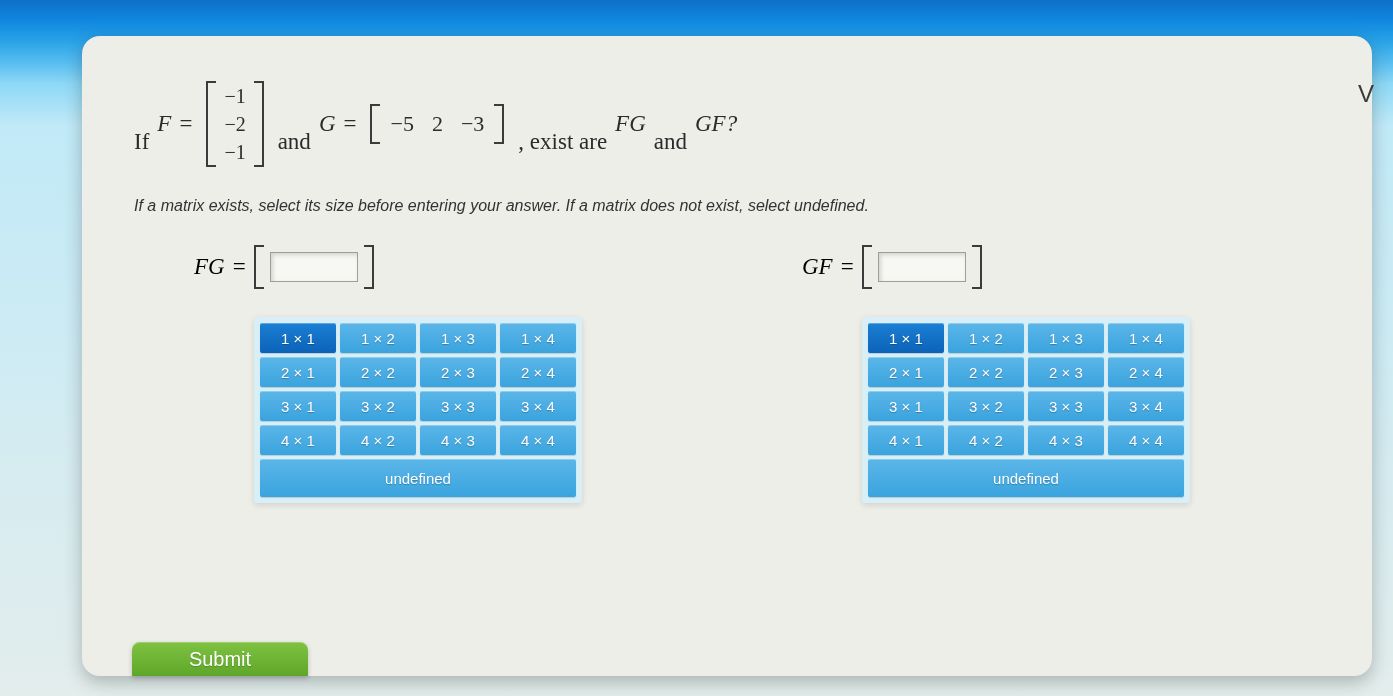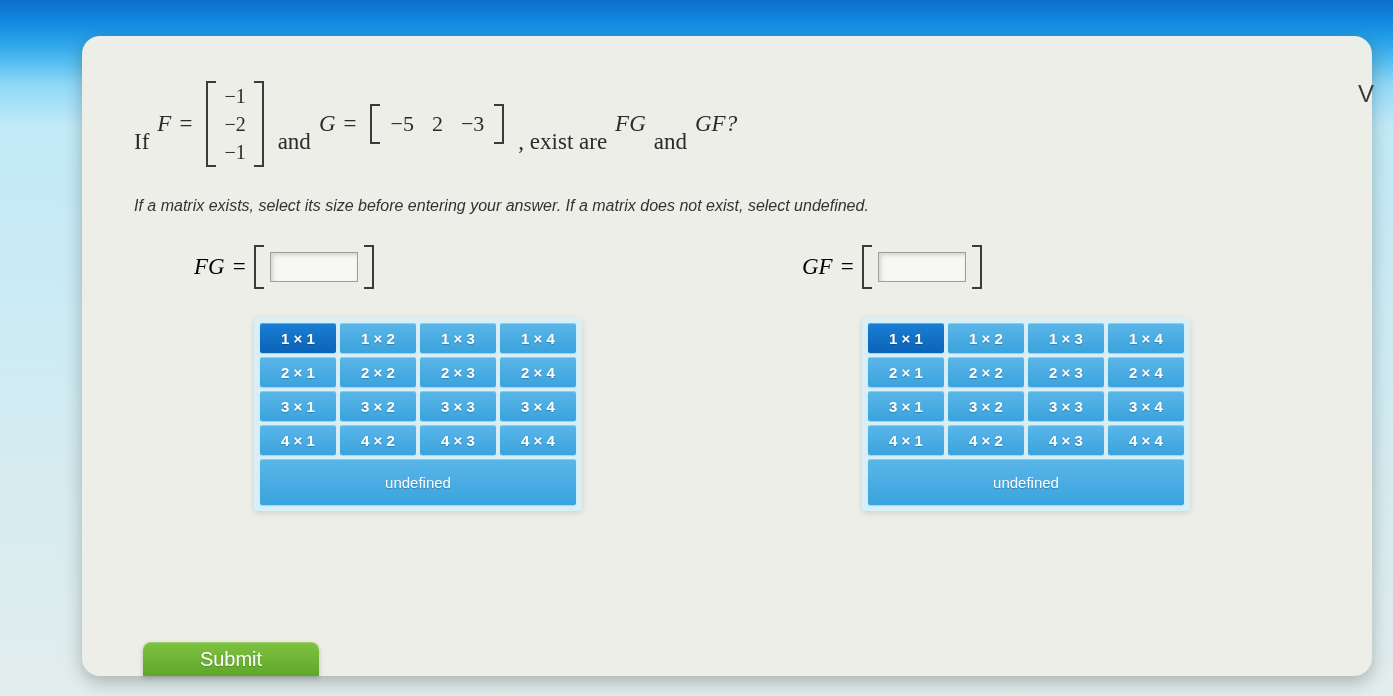--- a/index.html
+++ b/index.html
@@ -53,49 +53,48 @@
     width: 88px; height: 30px; border: 1px solid #9da09a; background: #f7f7f3; margin: 0 6px;
     box-shadow: inset 2px 2px 4px rgba(0,0,0,0.15);
   }
   .size-panel {
     margin-top: 28px; margin-left: 60px;
     display: inline-flex; flex-direction: column; gap: 4px;
     padding: 6px; background: #d8eff7;
     border-radius: 3px;
     box-shadow: 0 2px 6px rgba(0,0,0,0.12);
   }
-  .size-row { display: flex; gap: 4px; font-weight: bold; }
+  .size-row { display: flex; gap: 4px; }
   .size-btn {
     width: 76px; height: 30px; display: flex; align-items: center; justify-content: center;
     color: #fff; font-size: 15px; font-family: Verdana, sans-serif; cursor: pointer;
     text-shadow: 0 1px 1px rgba(0,0,0,0.25);
     border-radius: 2px;
     background: linear-gradient(180deg, #5bb6e8 0%, #3aa3de 100%);
     box-shadow: inset 0 1px 0 rgba(255,255,255,0.3), 0 1px 1px rgba(0,0,0,0.15);
   }
   .size-btn.selected {
     background: linear-gradient(180deg, #1a7fd3 0%, #0b63b8 100%);
   }
   .undef-btn {
-    height: 46px; display:flex; align-items:center; justify-content:center;
+    height: 38px; display:flex; align-items:center; justify-content:center;
     color: #fff; font-size: 15px; cursor: pointer; border-radius: 2px;
     text-shadow: 0 1px 1px rgba(0,0,0,0.25);
     background: linear-gradient(180deg, #5bb6e8 0%, #3aa3de 100%);
     box-shadow: inset 0 1px 0 rgba(255,255,255,0.3), 0 1px 1px rgba(0,0,0,0.15);
   }
   .submit-btn {
     position: absolute; left: 50px; bottom: 0;
     width: 176px; height: 34px;
     background: linear-gradient(180deg, #7fc241 0%, #5ea62a 100%);
     color: #fff; font-size: 20px; font-family: Verdana, sans-serif;
     display:flex; align-items:center; justify-content:center;
     border-radius: 8px 8px 0 0;
     cursor: pointer; text-shadow: 0 1px 1px rgba(0,0,0,0.2);
     box-shadow: 0 2px 5px rgba(0,0,0,0.2), inset 0 1px 0 rgba(255,255,255,0.25);
-    margin-left: 11px;
   }
   .v-edge { position:absolute; right:-2px; top:44px; font-size:24px; font-family: Verdana, sans-serif; color:#3a3a3a;}
 </style>
 </head>
 <body>
 
 <div class="card">
 
   <div class="question-line">
     <span class="if-text">If</span>

